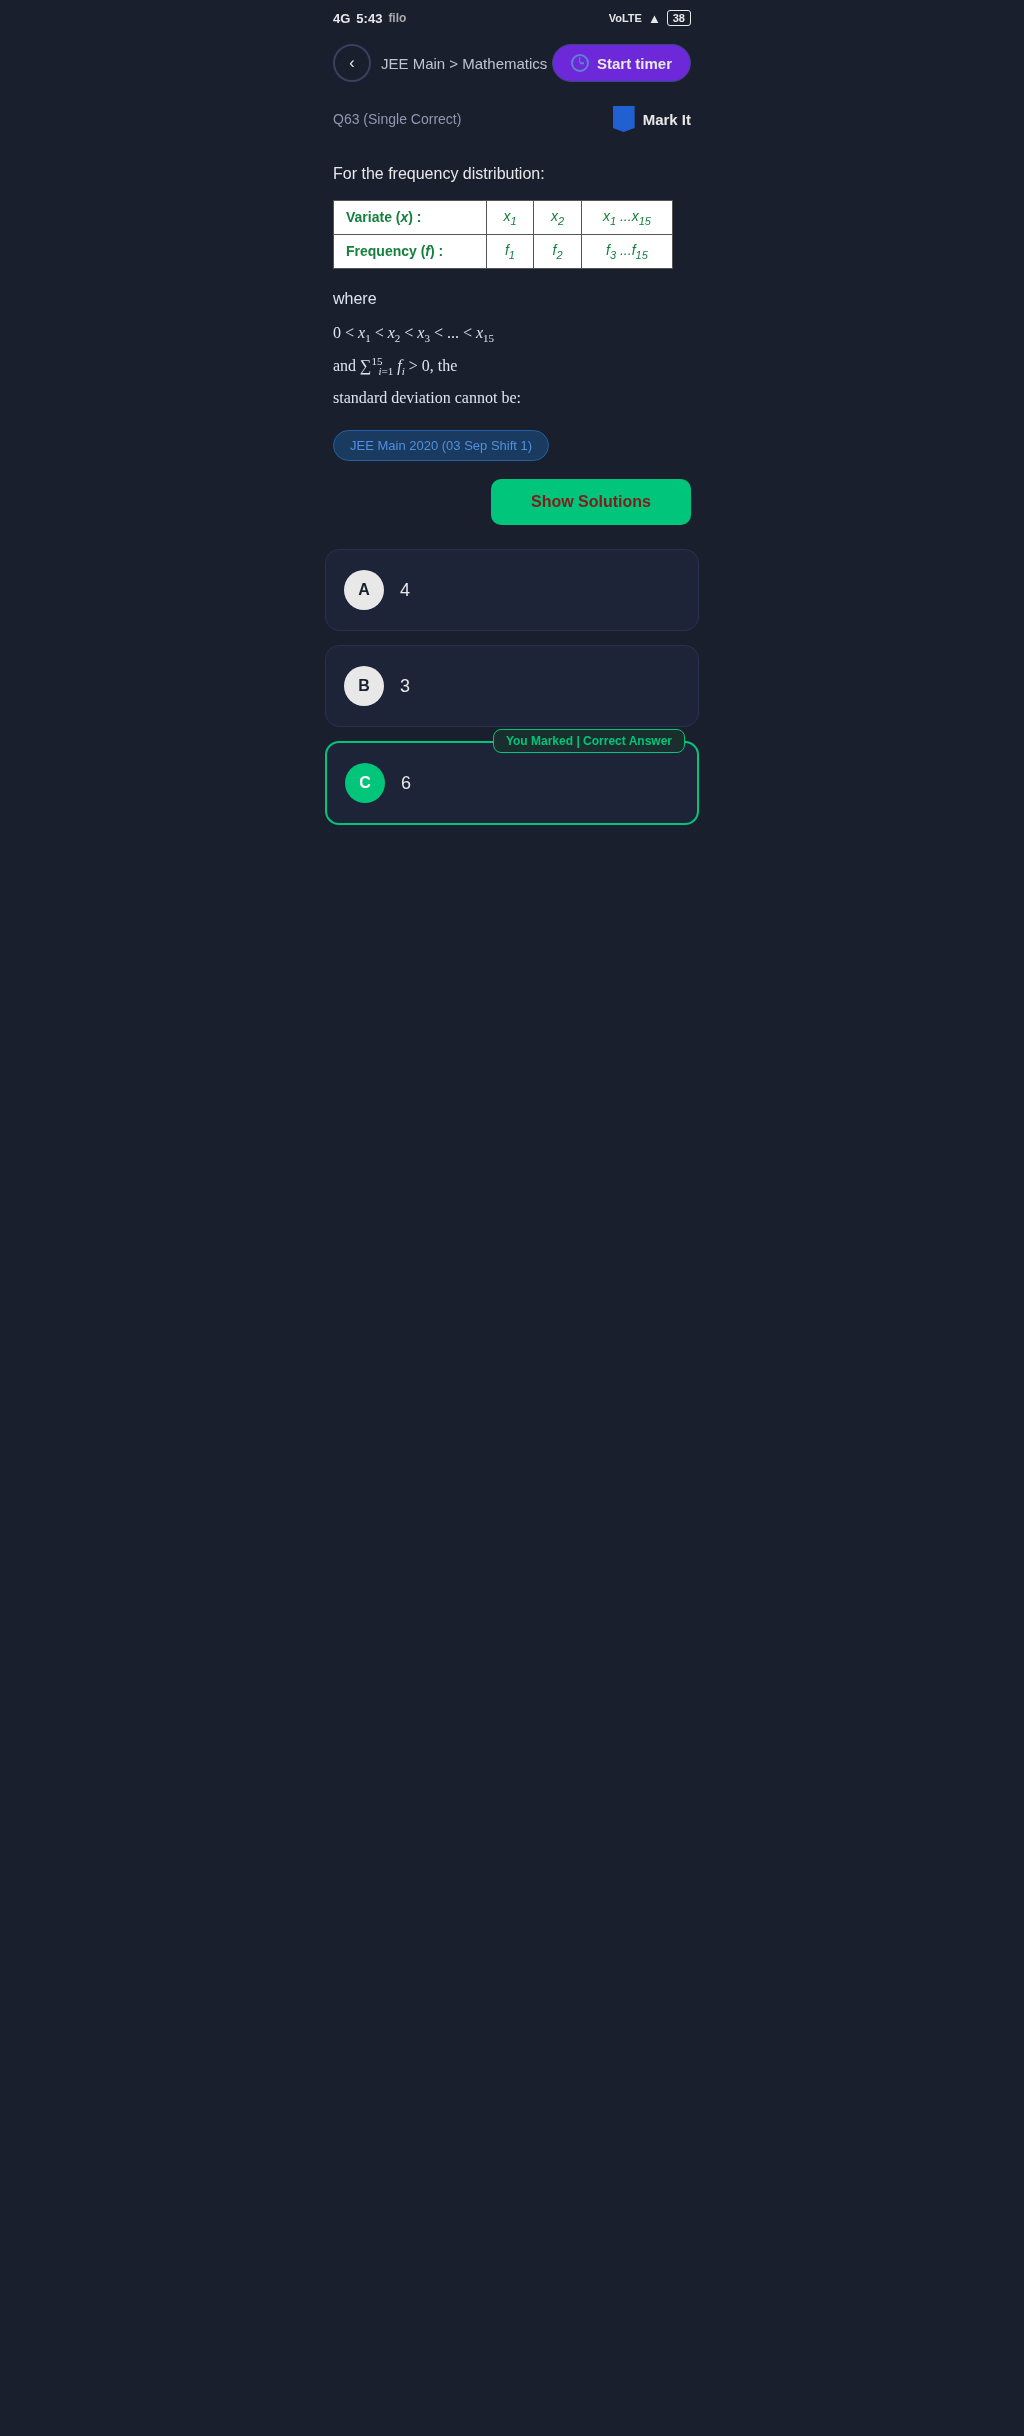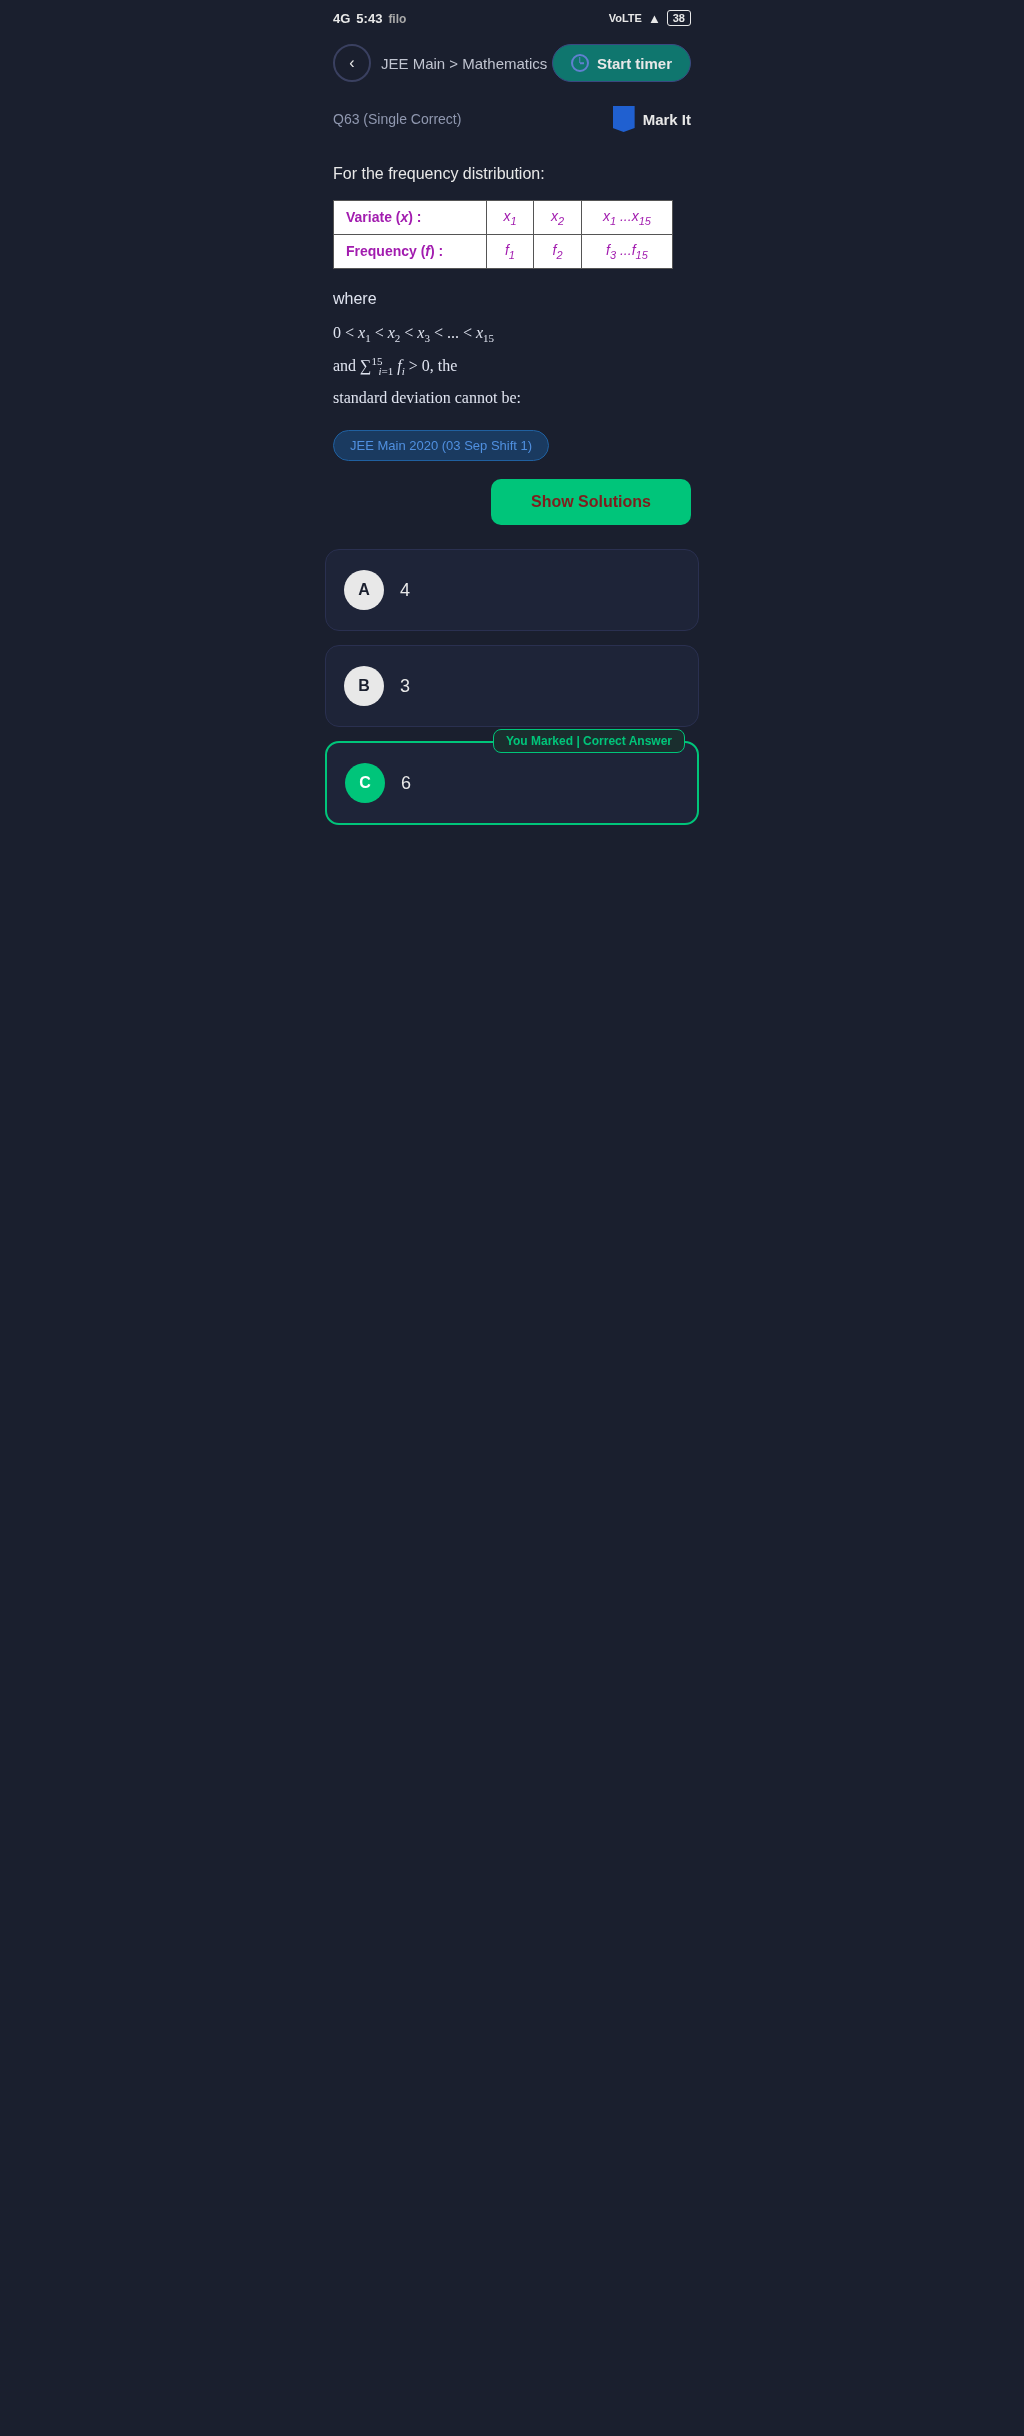--- a/index.html
+++ b/index.html
@@ -20,21 +20,21 @@
       display: flex;
       justify-content: space-between;
       align-items: center;
       padding: 10px 16px 6px;
       font-size: 13px;
       font-weight: 600;
       color: #e8e8e8;
     }
     .status-left {
       display: flex;
-      align-items: flex-end;
+      align-items: flex-start;
       gap: 6px;
     }
     .status-right {
       display: flex;
       align-items: center;
       gap: 6px;
     }
     .battery-box {
       border: 1.5px solid #e8e8e8;
       border-radius: 3px;
@@ -71,21 +71,21 @@
     }
     .breadcrumb-text {
       font-size: 15px;
       color: #c0c4d0;
       font-weight: 500;
     }
     .timer-button {
       display: flex;
       align-items: center;
       gap: 8px;
-      background: #0f766e;
+      background: #6d28d9;
       border: 1.5px solid #3a4880;
       border-radius: 22px;
       padding: 9px 18px;
       color: #e8e8e8;
       font-size: 15px;
       font-weight: 600;
       cursor: pointer;
     }
     .timer-icon {
       width: 18px;
@@ -158,21 +158,21 @@
       color: #e8e8e8;
       margin-bottom: 14px;
       line-height: 1.5;
       margin-top: 18px;
     }
 
     
     .freq-table {
       border-collapse: collapse;
       background: #ffffff;
-      color: #a21caf;
+      color: #15803d;
       margin-bottom: 16px;
       font-size: 14px;
       width: 100%;
       max-width: 340px;
     }
     .freq-table td, .freq-table th {
       border: 1.5px solid #555;
       padding: 7px 12px;
       text-align: center;
       font-style: italic;

